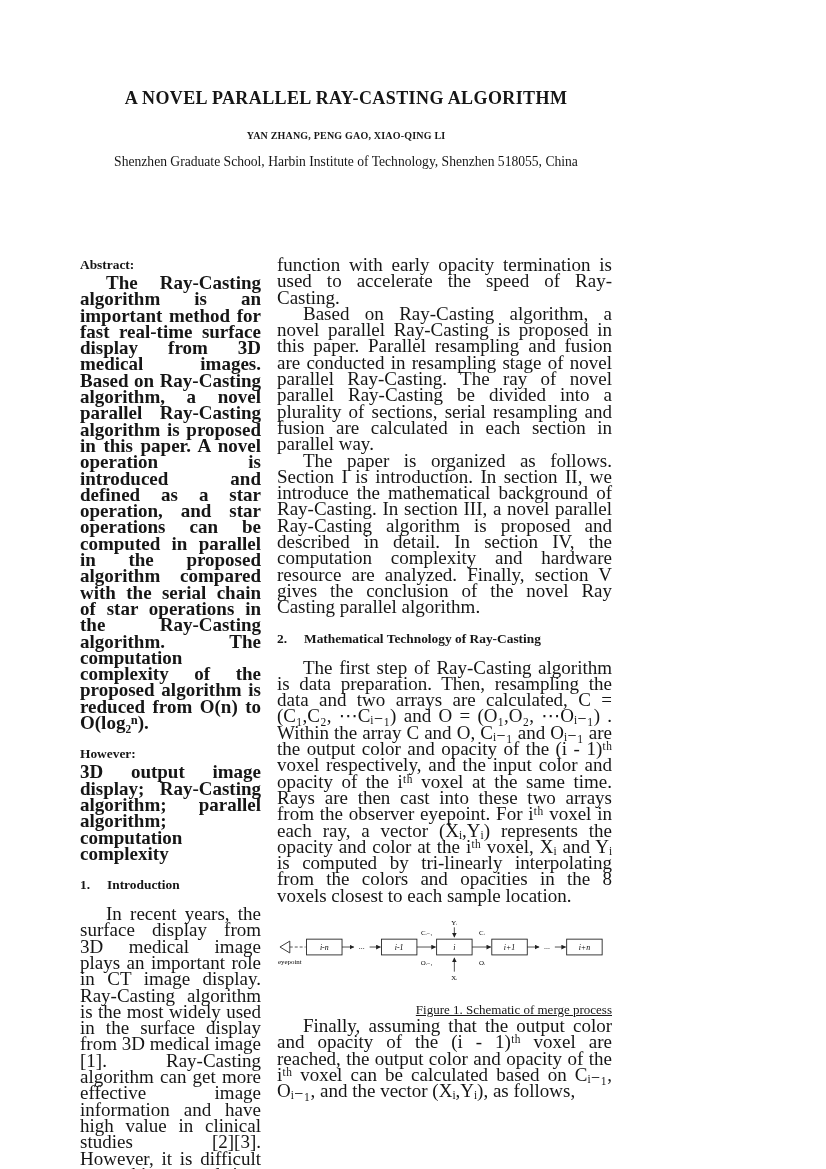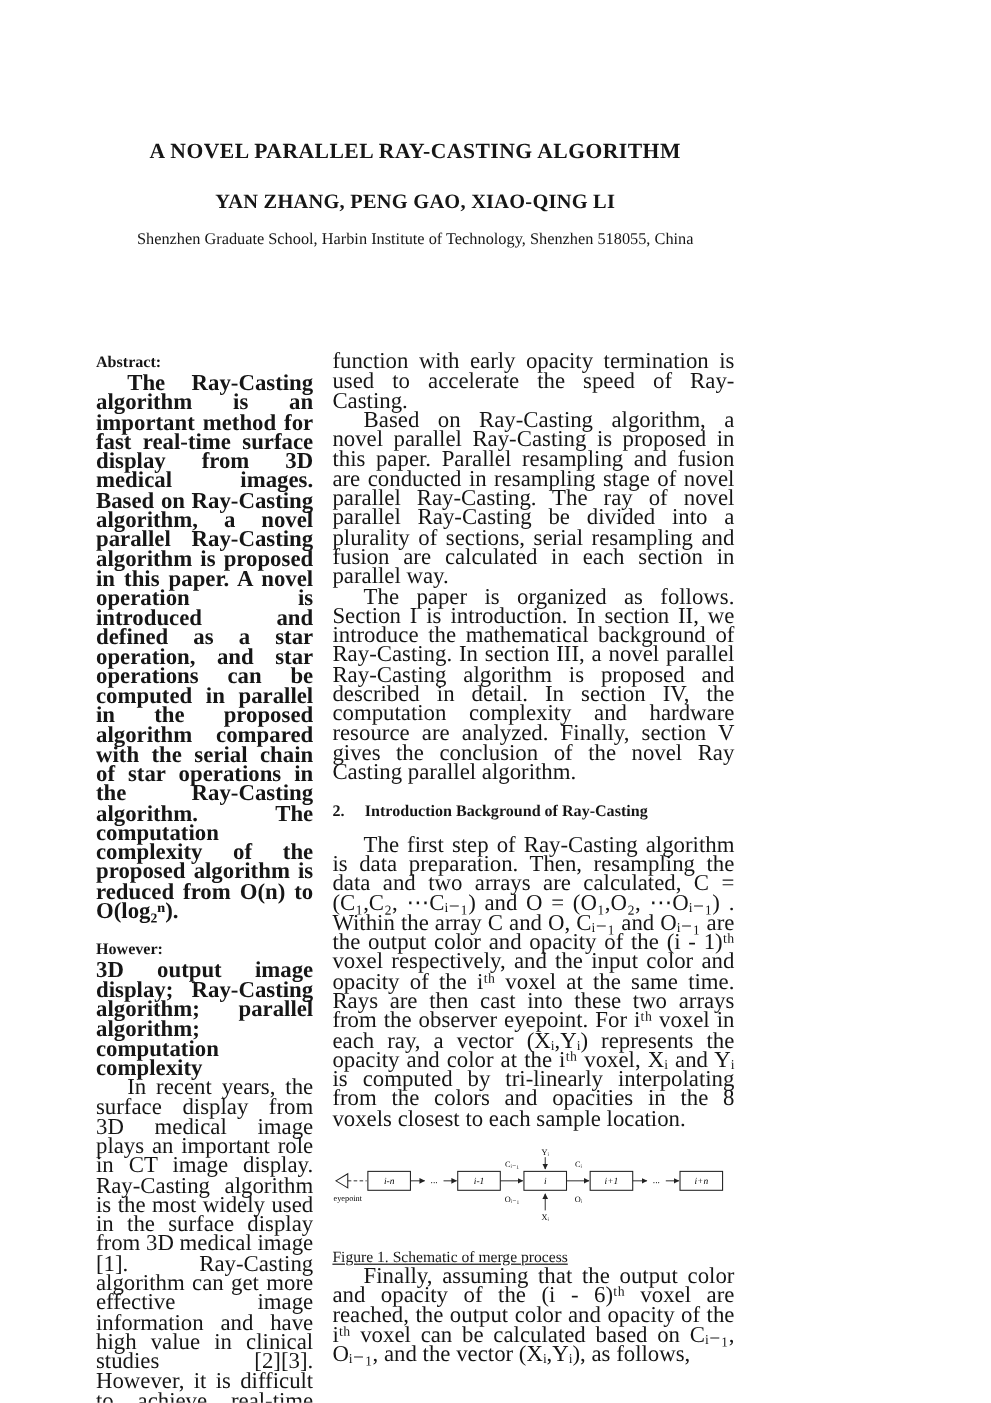--- a/index.html
+++ b/index.html
@@ -6,33 +6,33 @@
   html, body { margin: 0; padding: 0; }
   body {
     width: 826px; height: 1169px;
     background: #ffffff;
     color: #161616;
     font-family: "Liberation Serif", "DejaVu Serif", serif;
   }
   .page {
     position: relative;
     width: 670px; height: 1169px;
-    padding: 116px 58px 0 80px;
+    padding: 88px 58px 0 80px;
     overflow: hidden;
   }
   .paper-header { text-align: center; }
   .title {
     margin: 0;
     font-size: 18px;
     font-weight: bold;
     letter-spacing: 0.4px;
   }
   .authors {
     margin-top: 21px;
-    font-size: 17px;
+    font-size: 10px;
     font-weight: bold;
     letter-spacing: 0.2px;
   }
   .affiliation {
     margin-top: 13px;
     font-size: 13.6px;
   }
   .columns {
     display: flex;
     gap: 16px;
@@ -61,21 +61,21 @@
   .sec-num { display: inline-block; width: 27px; }
   figure {
     margin: 12px 0 0 0;
     padding: 0;
     text-align: center;
     text-decoration: underline;
   }
   figcaption {
     font-size: 13px;
     margin-top: 16px;
-    text-align: left;
+    text-align: right;
   }
   .after-fig { margin-top: 13px; }
   svg text {
     font-family: "Liberation Serif", "DejaVu Serif", serif;
   }
   .fig-box-label { font-style: italic; }
 </style>
 </head>
 <body>
 
@@ -89,30 +89,33 @@
 
   <div class="columns">
 
     <div class="col">
       <div class="block-heading">Abstract:</div>
       <p class="body bold indent">The Ray-Casting algorithm is an important method for fast real-time surface display from 3D medical images. Based on Ray-Casting algorithm, a novel parallel Ray-Casting algorithm is proposed in this paper. A novel operation is introduced and defined as a star operation, and star operations can be computed in parallel in the proposed algorithm compared with the serial chain of star operations in the Ray-Casting algorithm. The computation complexity of the proposed algorithm is reduced from O(n) to O(log₂ⁿ).</p>
 
       <div class="block-heading mt">However:</div>
       <p class="body bold">3D output image display; Ray-Casting algorithm; parallel algorithm; computation complexity</p>
 
+      <div class="section-heading">
+        <span class="sec-num">1.</span><span>Introduction</span>
+      </div>
       <p class="body indent">In recent years, the surface display from 3D medical image plays an important role in CT image display. Ray-Casting algorithm is the most widely used in the surface display from 3D medical image [1]. Ray-Casting algorithm can get more effective image information and have high value in clinical studies [2][3]. However, it is difficult to achieve real-time display by using the traditional Ray-Casting algorithm because the display speed is limited by the large number of radiation sampling and integration operations. Zhao et al. proposed an improved algorithm in 2015 [4], which changes the draw order of Ray-Casting, and puts the gradient estimation, classification, coloring and shading calculations in preprocessing stage to reduce transmission process computing tasks. Fan et al. proposed an efficient Ray-Casting volume algorithm in 2014 [5], which is improved from ray leaping with back steps. In the Fang Fun's algorithm, the technology of collision detection is introduced to reduce the number of projecting rays and avoid redundant ray sample calculations, and ray leaping method is used to skip empty voxel resampling in the collision detection bounding box and speed up the process of synthesis of ray, but a complex and inefficient pre-inspection process is used in the computer programming. Kang et al. proposed an algorithm in 2012 [6], which is based on CG language and programmed in GPU. In Kang's algorithm, a sampling</p>
     </div>
 
     <div class="col">
       <p class="body">function with early opacity termination is used to accelerate the speed of Ray-Casting.</p>
       <p class="body indent">Based on Ray-Casting algorithm, a novel parallel Ray-Casting is proposed in this paper. Parallel resampling and fusion are conducted in resampling stage of novel parallel Ray-Casting. The ray of novel parallel Ray-Casting be divided into a plurality of sections, serial resampling and fusion are calculated in each section in parallel way.</p>
       <p class="body indent">The paper is organized as follows. Section I is introduction. In section II, we introduce the mathematical background of Ray-Casting. In section III, a novel parallel Ray-Casting algorithm is proposed and described in detail. In section IV, the computation complexity and hardware resource are analyzed. Finally, section V gives the conclusion of the novel Ray Casting parallel algorithm.</p>
 
       <div class="section-heading">
-        <span class="sec-num">2.</span><span>Introduction Background of Ray-Casting</span>
+        <span class="sec-num">2.</span><span>Mathematical Technology of Ray-Casting</span>
       </div>
       <p class="body indent">The first step of Ray-Casting algorithm is data preparation. Then, resampling the data and two arrays are calculated,  C = (C₁,C₂, ⋯Cᵢ₋₁)  and  O = (O₁,O₂, ⋯Oᵢ₋₁) . Within the array  C  and  O,  Cᵢ₋₁  and  Oᵢ₋₁  are the output color and opacity of the  (i - 1)ᵗʰ  voxel respectively, and the input color and opacity of the  iᵗʰ  voxel at the same time. Rays are then cast into these two arrays from the observer eyepoint. For  iᵗʰ  voxel in each ray, a vector  (Xᵢ,Yᵢ) represents the opacity and color at the  iᵗʰ  voxel,  Xᵢ  and  Yᵢ is computed by tri-linearly interpolating from the colors and opacities in the 8 voxels closest to each sample location.</p>
 
       <figure>
         <svg width="335" height="66" viewBox="0 0 340 66">
           <defs>
             <marker id="ah" markerWidth="7" markerHeight="7" refX="5.5" refY="3" orient="auto">
               <path d="M0,0 L6,3 L0,6 z" fill="#222"></path>
             </marker>
           </defs>
@@ -152,17 +155,17 @@
           <line x1="254" y1="31" x2="266" y2="31" stroke="#222" stroke-width="0.8" marker-end="url(#ah)"></line>
           <text x="274" y="33" font-size="8" text-anchor="middle">...</text>
           <line x1="282" y1="31" x2="293" y2="31" stroke="#222" stroke-width="0.8" marker-end="url(#ah)"></line>
 
           <rect x="294" y="23" width="36" height="16" fill="#ffffff" stroke="#222" stroke-width="0.9"></rect>
           <text class="fig-box-label" x="312" y="34" font-size="8" text-anchor="middle">i+n</text>
         </svg>
         <figcaption>Figure 1. Schematic of merge process</figcaption>
       </figure>
 
-      <p class="body indent after-fig">Finally, assuming that the output color and opacity of the  (i - 6)ᵗʰ  voxel are reached, the output color and opacity of the  iᵗʰ  voxel can be calculated based on  Cᵢ₋₁,  Oᵢ₋₁,  and the vector  (Xᵢ,Yᵢ), as follows,</p>
+      <p class="body indent after-fig">Finally, assuming that the output color and opacity of the  (i - 1)ᵗʰ  voxel are reached, the output color and opacity of the  iᵗʰ  voxel can be calculated based on  Cᵢ₋₁,  Oᵢ₋₁,  and the vector  (Xᵢ,Yᵢ), as follows,</p>
     </div>
 
   </div>
 </div>
 
 </body></html>

